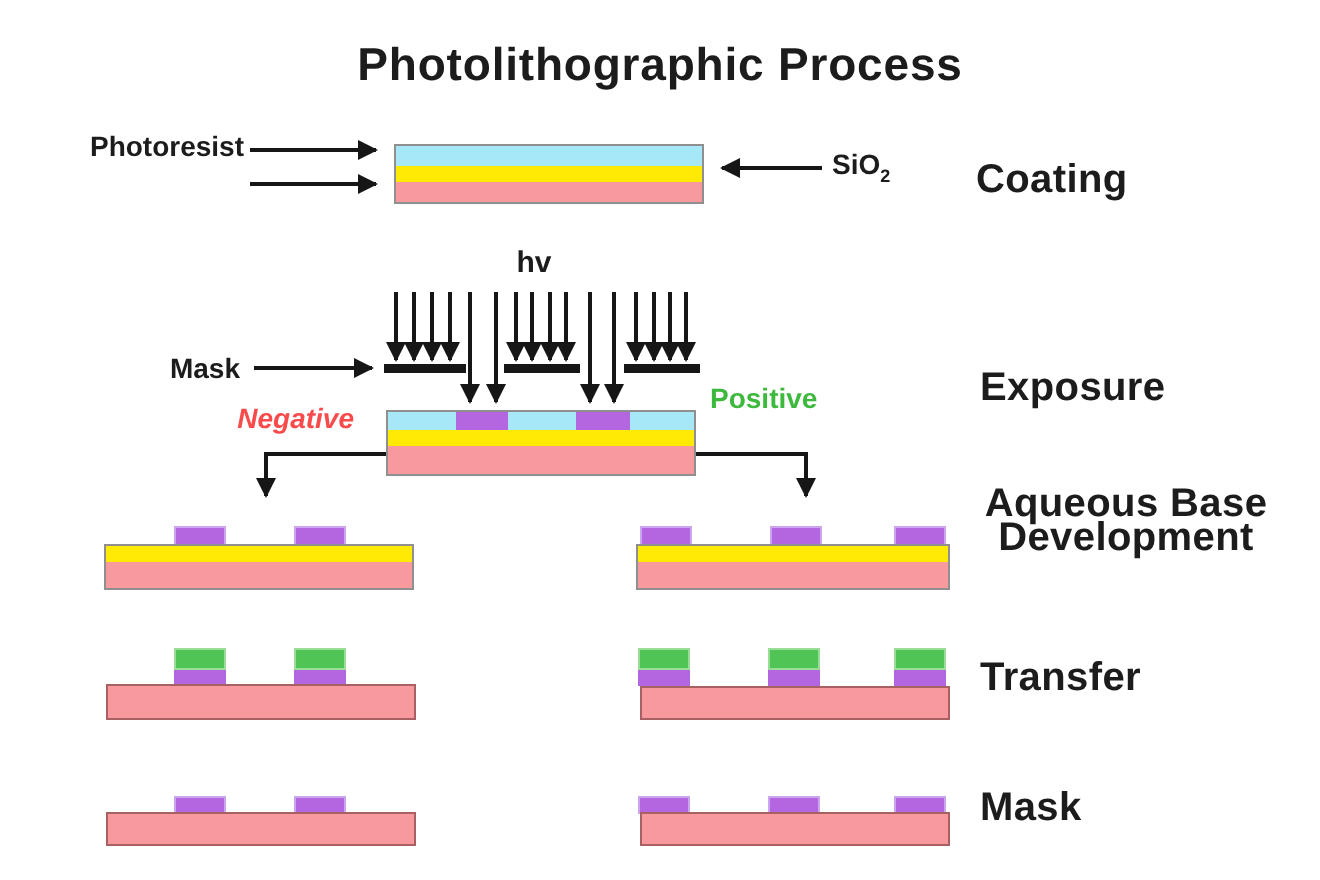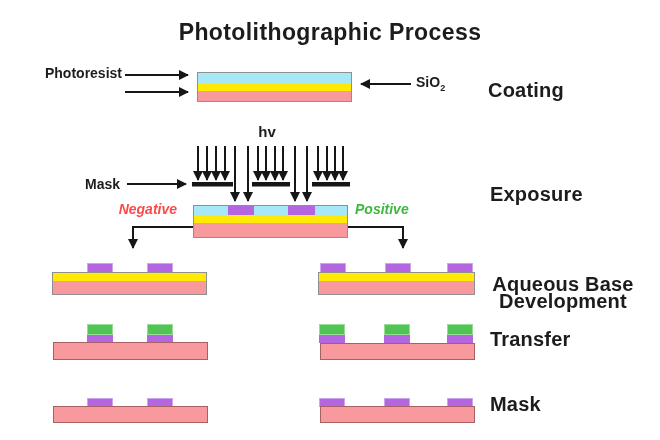--- a/index.html
+++ b/index.html
@@ -93,21 +93,21 @@
 
   <div class="abs" style="left:193px;top:205px;width:155px;height:33px;border:1px solid var(--edge);">
     <div class="abs layer" style="left:0;top:0;width:100%;height:9px;background:var(--resist);"></div>
     <div class="abs" style="left:34px;top:0;width:26px;height:9px;background:var(--exposed);"></div>
     <div class="abs" style="left:94px;top:0;width:27px;height:9px;background:var(--exposed);"></div>
     <div class="abs layer" style="left:0;top:9px;width:100%;height:8px;background:var(--oxide);"></div>
     <div class="abs layer" style="left:0;top:17px;width:100%;height:14px;background:var(--substrate);"></div>
   </div>
 
   <div class="abs ann" style="left:97px;top:202px;width:80px;text-align:right;color:var(--neg);font-style:italic;">Negative</div>
-  <div class="abs ann" style="left:355px;top:202px;color:var(--pos);font-style:italic;">Positive</div>
+  <div class="abs ann" style="left:355px;top:192px;color:var(--pos);">Positive</div>
 
   <div class="abs stage-label" style="left:490px;top:186px;">Exposure</div>
 
   <div class="abs" style="left:52px;top:263px;width:156px;height:32px;">
     <div class="island exposed-blk" style="left:35px;top:0;width:26px;height:10px;"></div>
     <div class="island exposed-blk" style="left:95px;top:0;width:26px;height:10px;"></div>
     <div class="abs" style="left:0;top:9px;width:155px;height:23px;border:1px solid var(--edge);display:flex;flex-direction:column;">
       <div class="layer" style="height:8px;background:var(--oxide);"></div>
       <div class="layer" style="flex:1;background:var(--substrate);"></div>
     </div>
@@ -116,21 +116,21 @@
   <div class="abs" style="left:318px;top:263px;width:157px;height:32px;">
     <div class="island exposed-blk" style="left:2px;top:0;width:26px;height:10px;"></div>
     <div class="island exposed-blk" style="left:67px;top:0;width:26px;height:10px;"></div>
     <div class="island exposed-blk" style="left:129px;top:0;width:26px;height:10px;"></div>
     <div class="abs" style="left:0;top:9px;width:157px;height:23px;border:1px solid var(--edge);display:flex;flex-direction:column;">
       <div class="layer" style="height:8px;background:var(--oxide);"></div>
       <div class="layer" style="flex:1;background:var(--substrate);"></div>
     </div>
   </div>
 
-  <div class="abs stage-label" style="left:470px;top:276px;width:186px;text-align:center;">
+  <div class="abs stage-label" style="left:470px;top:244px;width:186px;text-align:center;">
     <div>Aqueous Base</div>
     <div>Development</div>
   </div>
 
   <div class="abs" style="left:53px;top:324px;width:156px;height:36px;">
     <div class="island etched-blk" style="left:34px;top:0;width:26px;height:11px;"></div>
     <div class="island" style="left:34px;top:11px;width:26px;height:7px;background:var(--exposed);"></div>
     <div class="island etched-blk" style="left:94px;top:0;width:26px;height:11px;"></div>
     <div class="island" style="left:94px;top:11px;width:26px;height:7px;background:var(--exposed);"></div>
     <div class="abs" style="left:0;top:18px;width:155px;height:18px;background:var(--substrate);border:1px solid var(--edge-rose);"></div>

